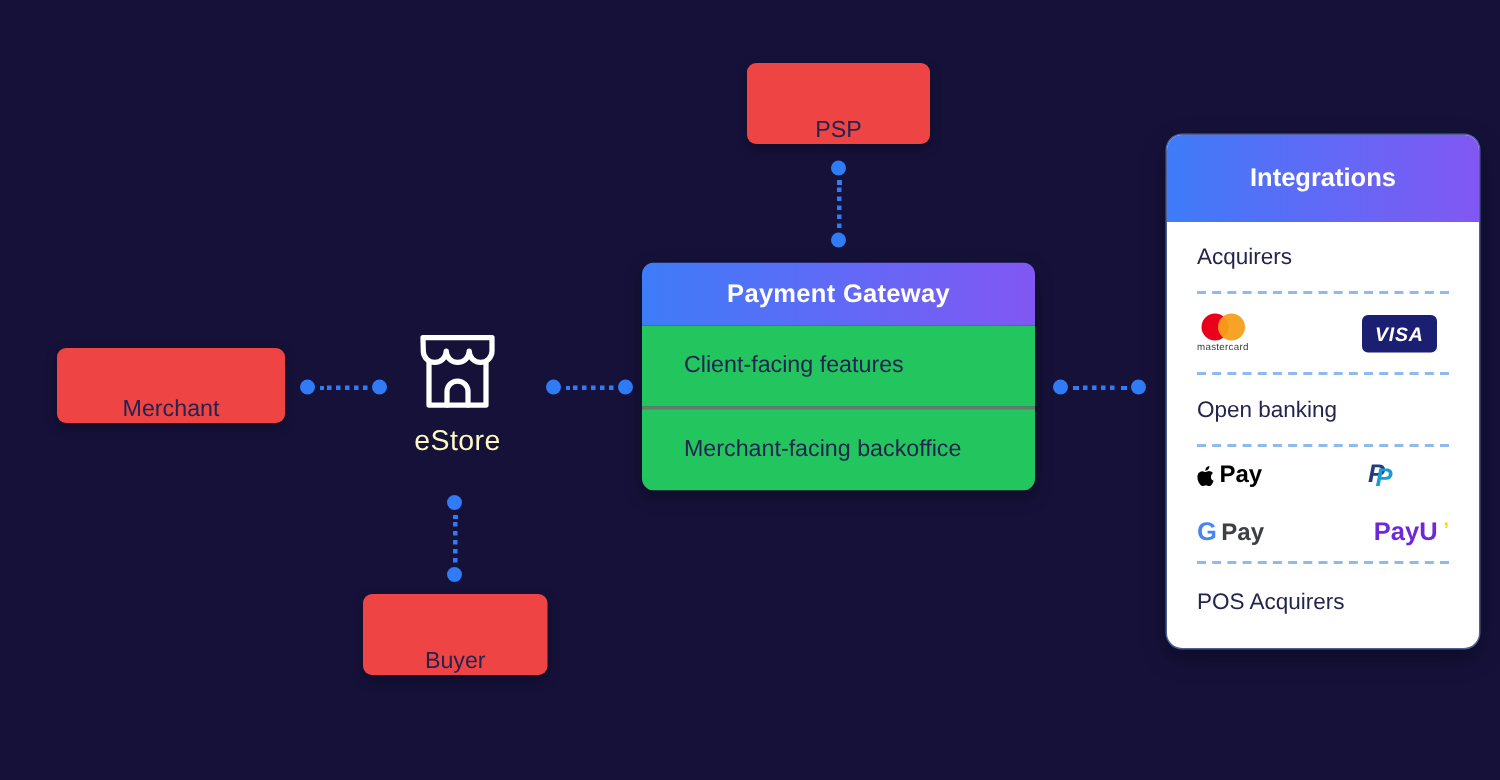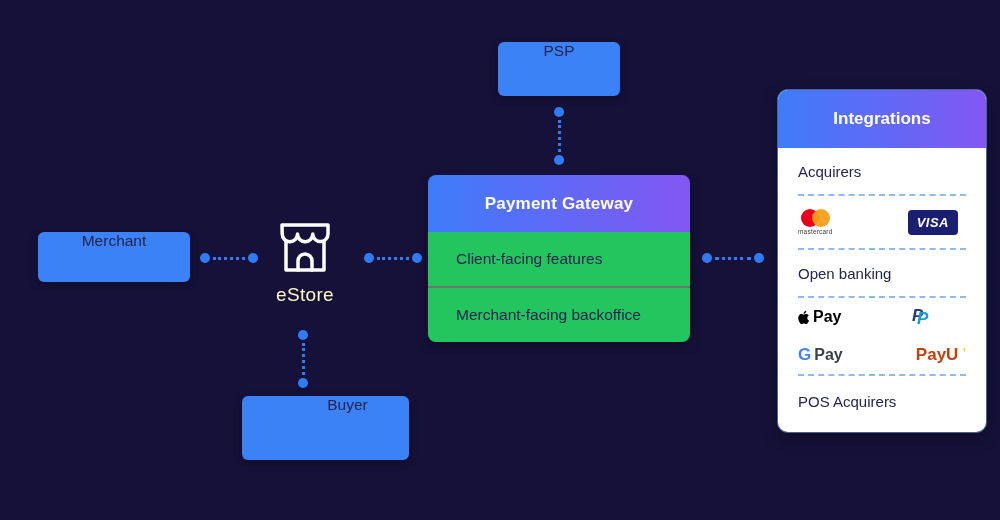--- a/index.html
+++ b/index.html
@@ -2,28 +2,28 @@
 <html><head>
 <meta charset="utf-8">
 <style>
   html,body{margin:0;padding:0;background:#151139;}
   .stage{
     position:relative;width:1000px;height:520px;background:#151139;
     font-family:"Liberation Sans",sans-serif;overflow:hidden;
   }
   
   .box{
-    position:absolute;background:#3b82f6;border-radius:6px;
-    display:flex;align-items:flex-start;justify-content:center;
+    position:absolute;background:#ef4444;border-radius:6px;
+    display:flex;align-items:flex-end;justify-content:center;
     color:#23244F;font-size:15.5px;font-weight:500;
     box-shadow:0 3px 8px rgba(0,0,0,.28);
   }
   .box-psp{left:498px;top:42px;width:122px;height:54px;}
   .box-merchant{left:38px;top:232px;width:152px;height:50px;}
-  .box-buyer{left:242px;top:396px;width:123px;height:64px;padding-left:44px;}
+  .box-buyer{left:242px;top:396px;width:123px;height:54px;}
 
   
   .connector{position:absolute;display:flex;align-items:center;}
   .connector.h{flex-direction:row;}
   .connector.v{flex-direction:column;}
   .dot{width:10px;height:10px;border-radius:50%;background:#2F7CF6;flex:0 0 auto;}
   .cline{flex:1;}
   .h .cline{border-top:3px dotted #2F7CF6;height:0;margin:0 3px;}
   .v .cline{border-left:3px dotted #2F7CF6;width:0;margin:3px 0;}
   .conn-psp-gw{left:554px;top:107px;width:10px;height:58px;}
@@ -36,21 +36,21 @@
   .estore{position:absolute;left:252px;top:220px;width:106px;text-align:center;}
   .estore svg{display:block;margin:0 auto;}
   .estore-label{color:#fef9c3;font-size:19px;font-weight:500;margin-top:4px;letter-spacing:.3px;}
 
   
   .gateway{
     position:absolute;left:428px;top:175px;width:262px;border-radius:8px;
     overflow:hidden;box-shadow:0 4px 12px rgba(0,0,0,.3);
   }
   .gw-header{
-    height:57px;background:linear-gradient(90deg,#3E7CF8,#8257F3);
+    height:42px;background:linear-gradient(90deg,#3E7CF8,#8257F3);
     color:#fff;font-size:17px;font-weight:700;
     display:flex;align-items:center;justify-content:center;letter-spacing:.2px;
   }
   .gw-row{
     height:54px;background:#22c55e;display:flex;align-items:center;
     padding:0 28px;font-size:15.5px;color:#23244F;
   }
   .gw-row+.gw-row{border-top:2px solid #737373;}
 
   
@@ -83,21 +83,21 @@
     letter-spacing:.5px;padding:5px 9px;border-radius:4px;margin-right:8px;
   }
   .apay{display:flex;align-items:center;gap:2px;color:#000;font-weight:700;font-size:16px;}
   .paypal{position:relative;width:18px;height:22px;margin-right:36px;}
   .paypal span{position:absolute;font-style:italic;font-weight:900;font-size:17px;line-height:1;}
   .pp-dark{color:#253B80;left:0;top:1px;}
   .pp-light{color:#179BD7;left:5px;top:4px;}
   .gpay{display:flex;align-items:baseline;gap:3px;}
   .g-g{font-weight:700;font-size:17px;color:#4285F4;}
   .gpay-text{color:#3c4043;font-size:16px;font-weight:600;}
-  .payu{font-weight:800;font-size:17px;color:#c2410c;margin-right:4px;}
+  .payu{font-weight:800;font-size:17px;color:#6d28d9;margin-right:4px;}
   .payu-accent{color:#FFD500;font-size:13px;vertical-align:top;font-weight:900;}
   .klarna{font-weight:800;font-size:17px;color:#111;letter-spacing:-.3px;}
   .volt{
     width:30px;height:30px;border:2px solid #2BA6E0;border-radius:50%;
     display:flex;align-items:center;justify-content:center;
     color:#2BA6E0;font-size:10.5px;font-weight:700;margin-right:10px;
   }
 </style>
 </head>
 <body>

